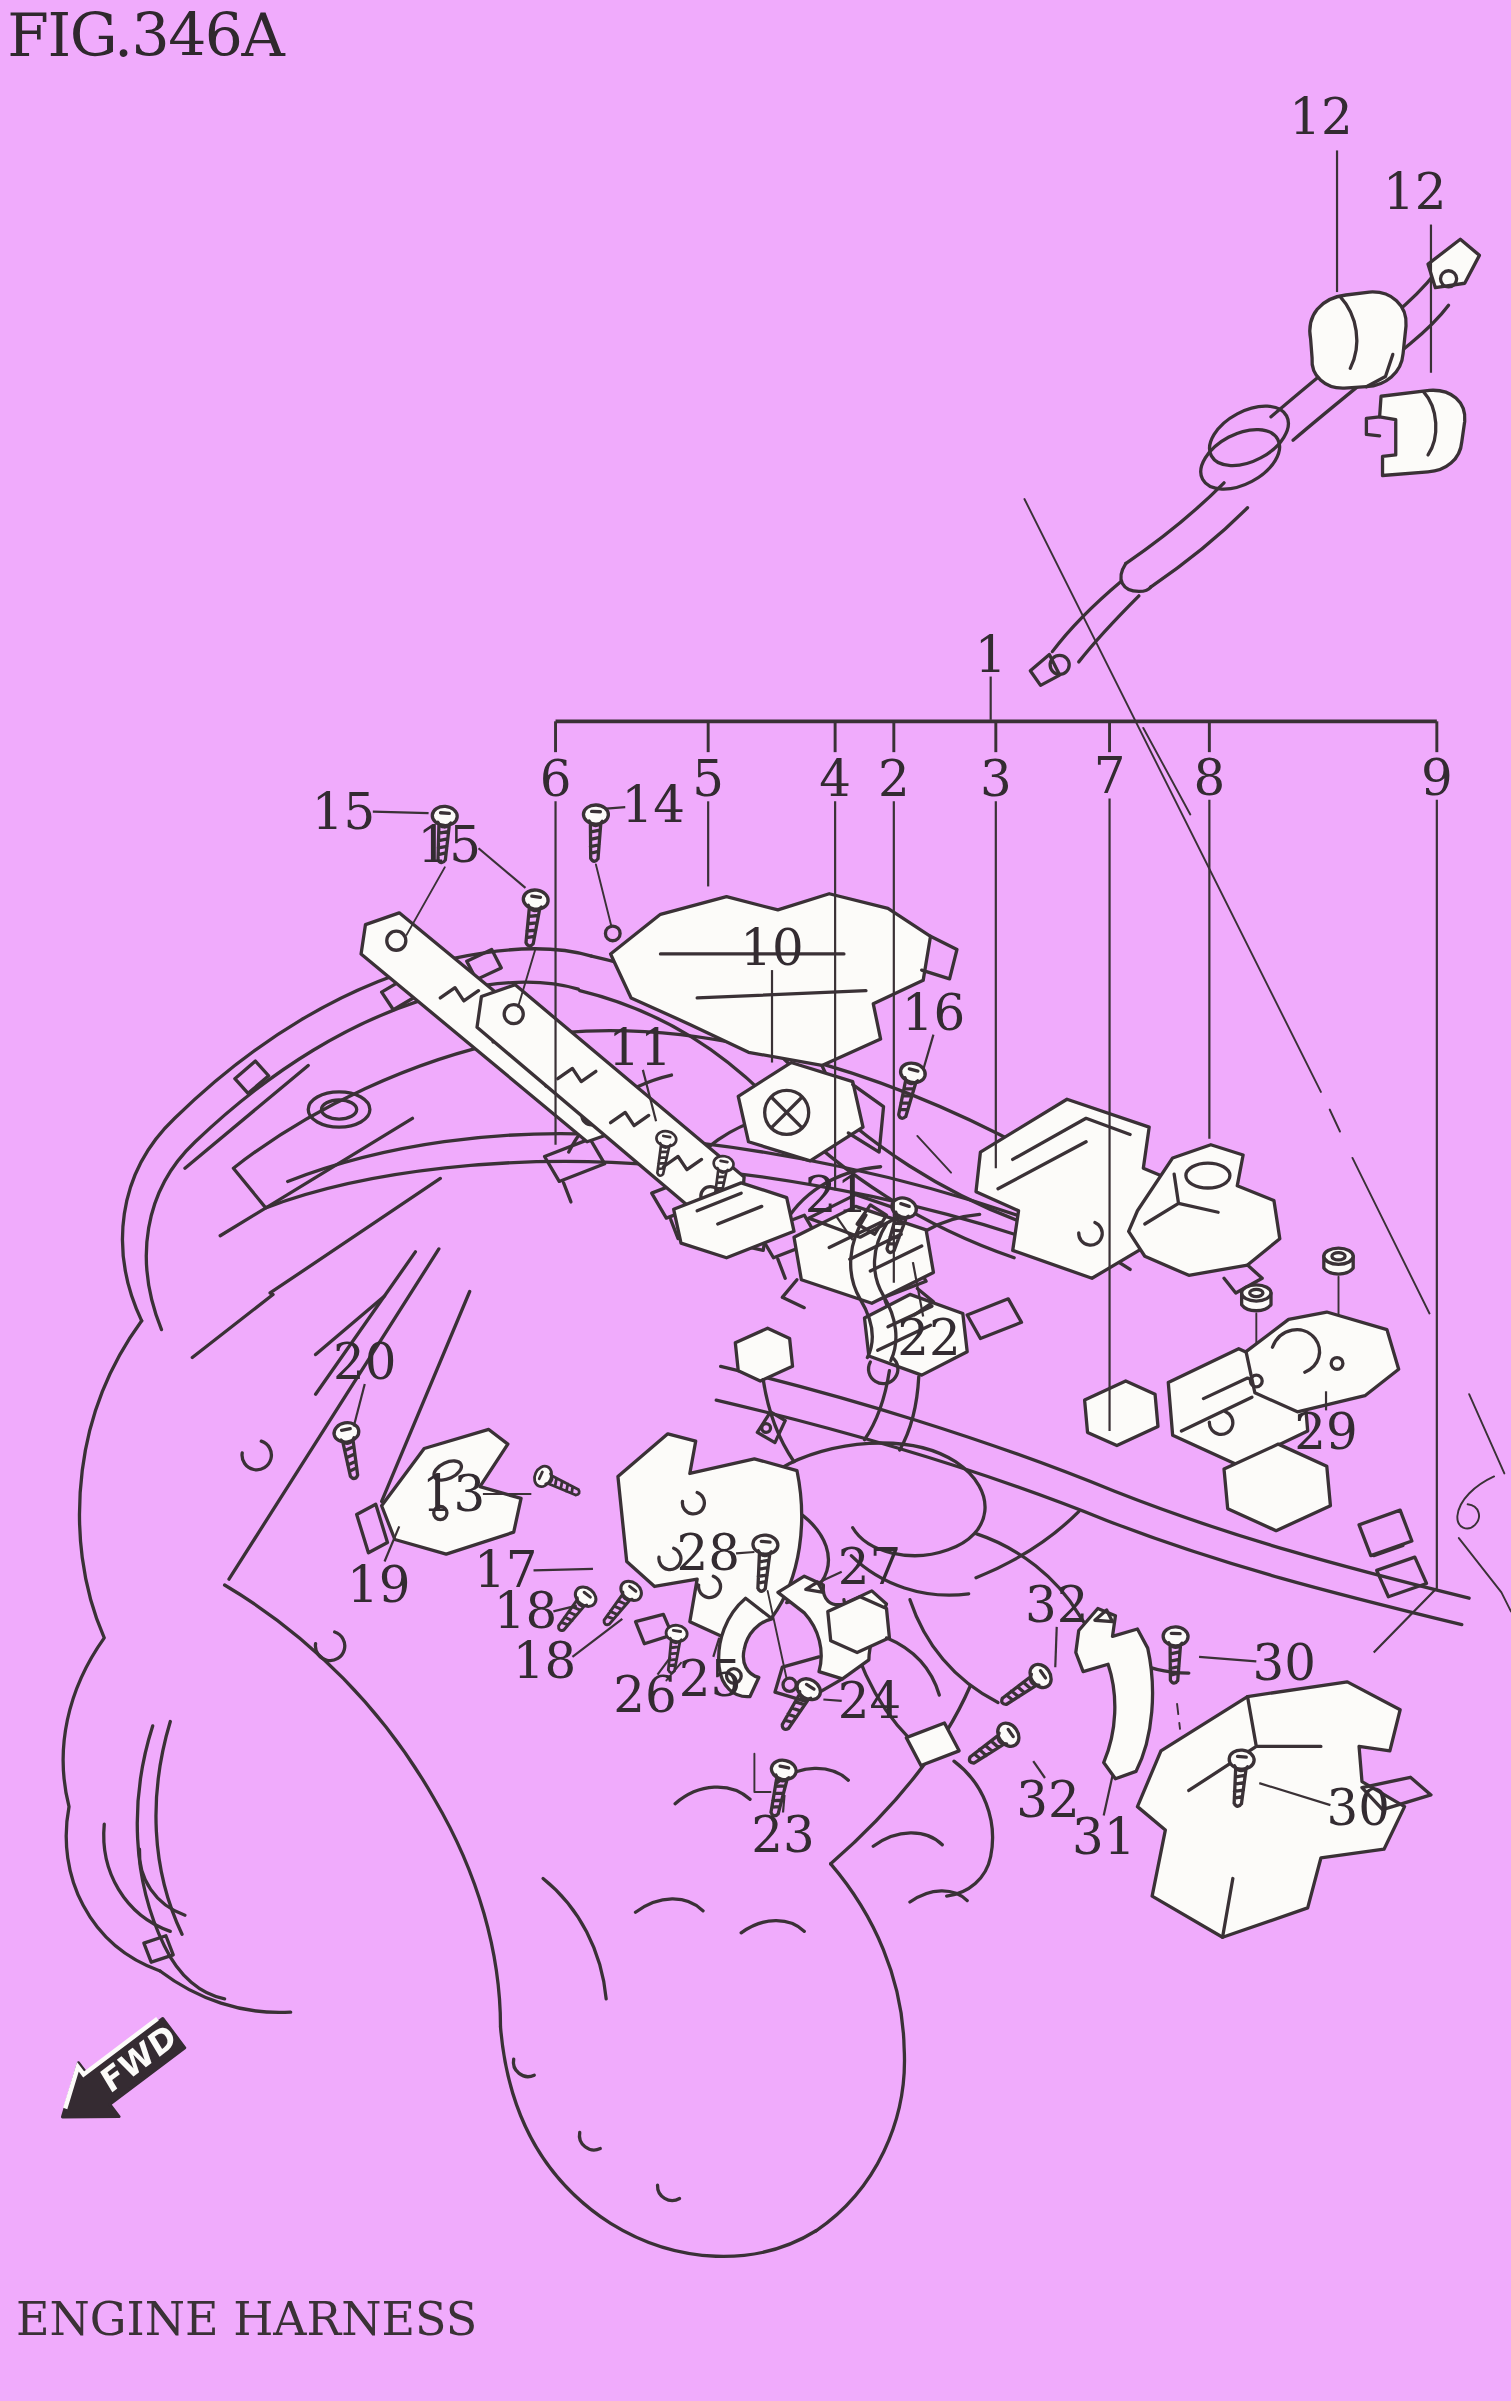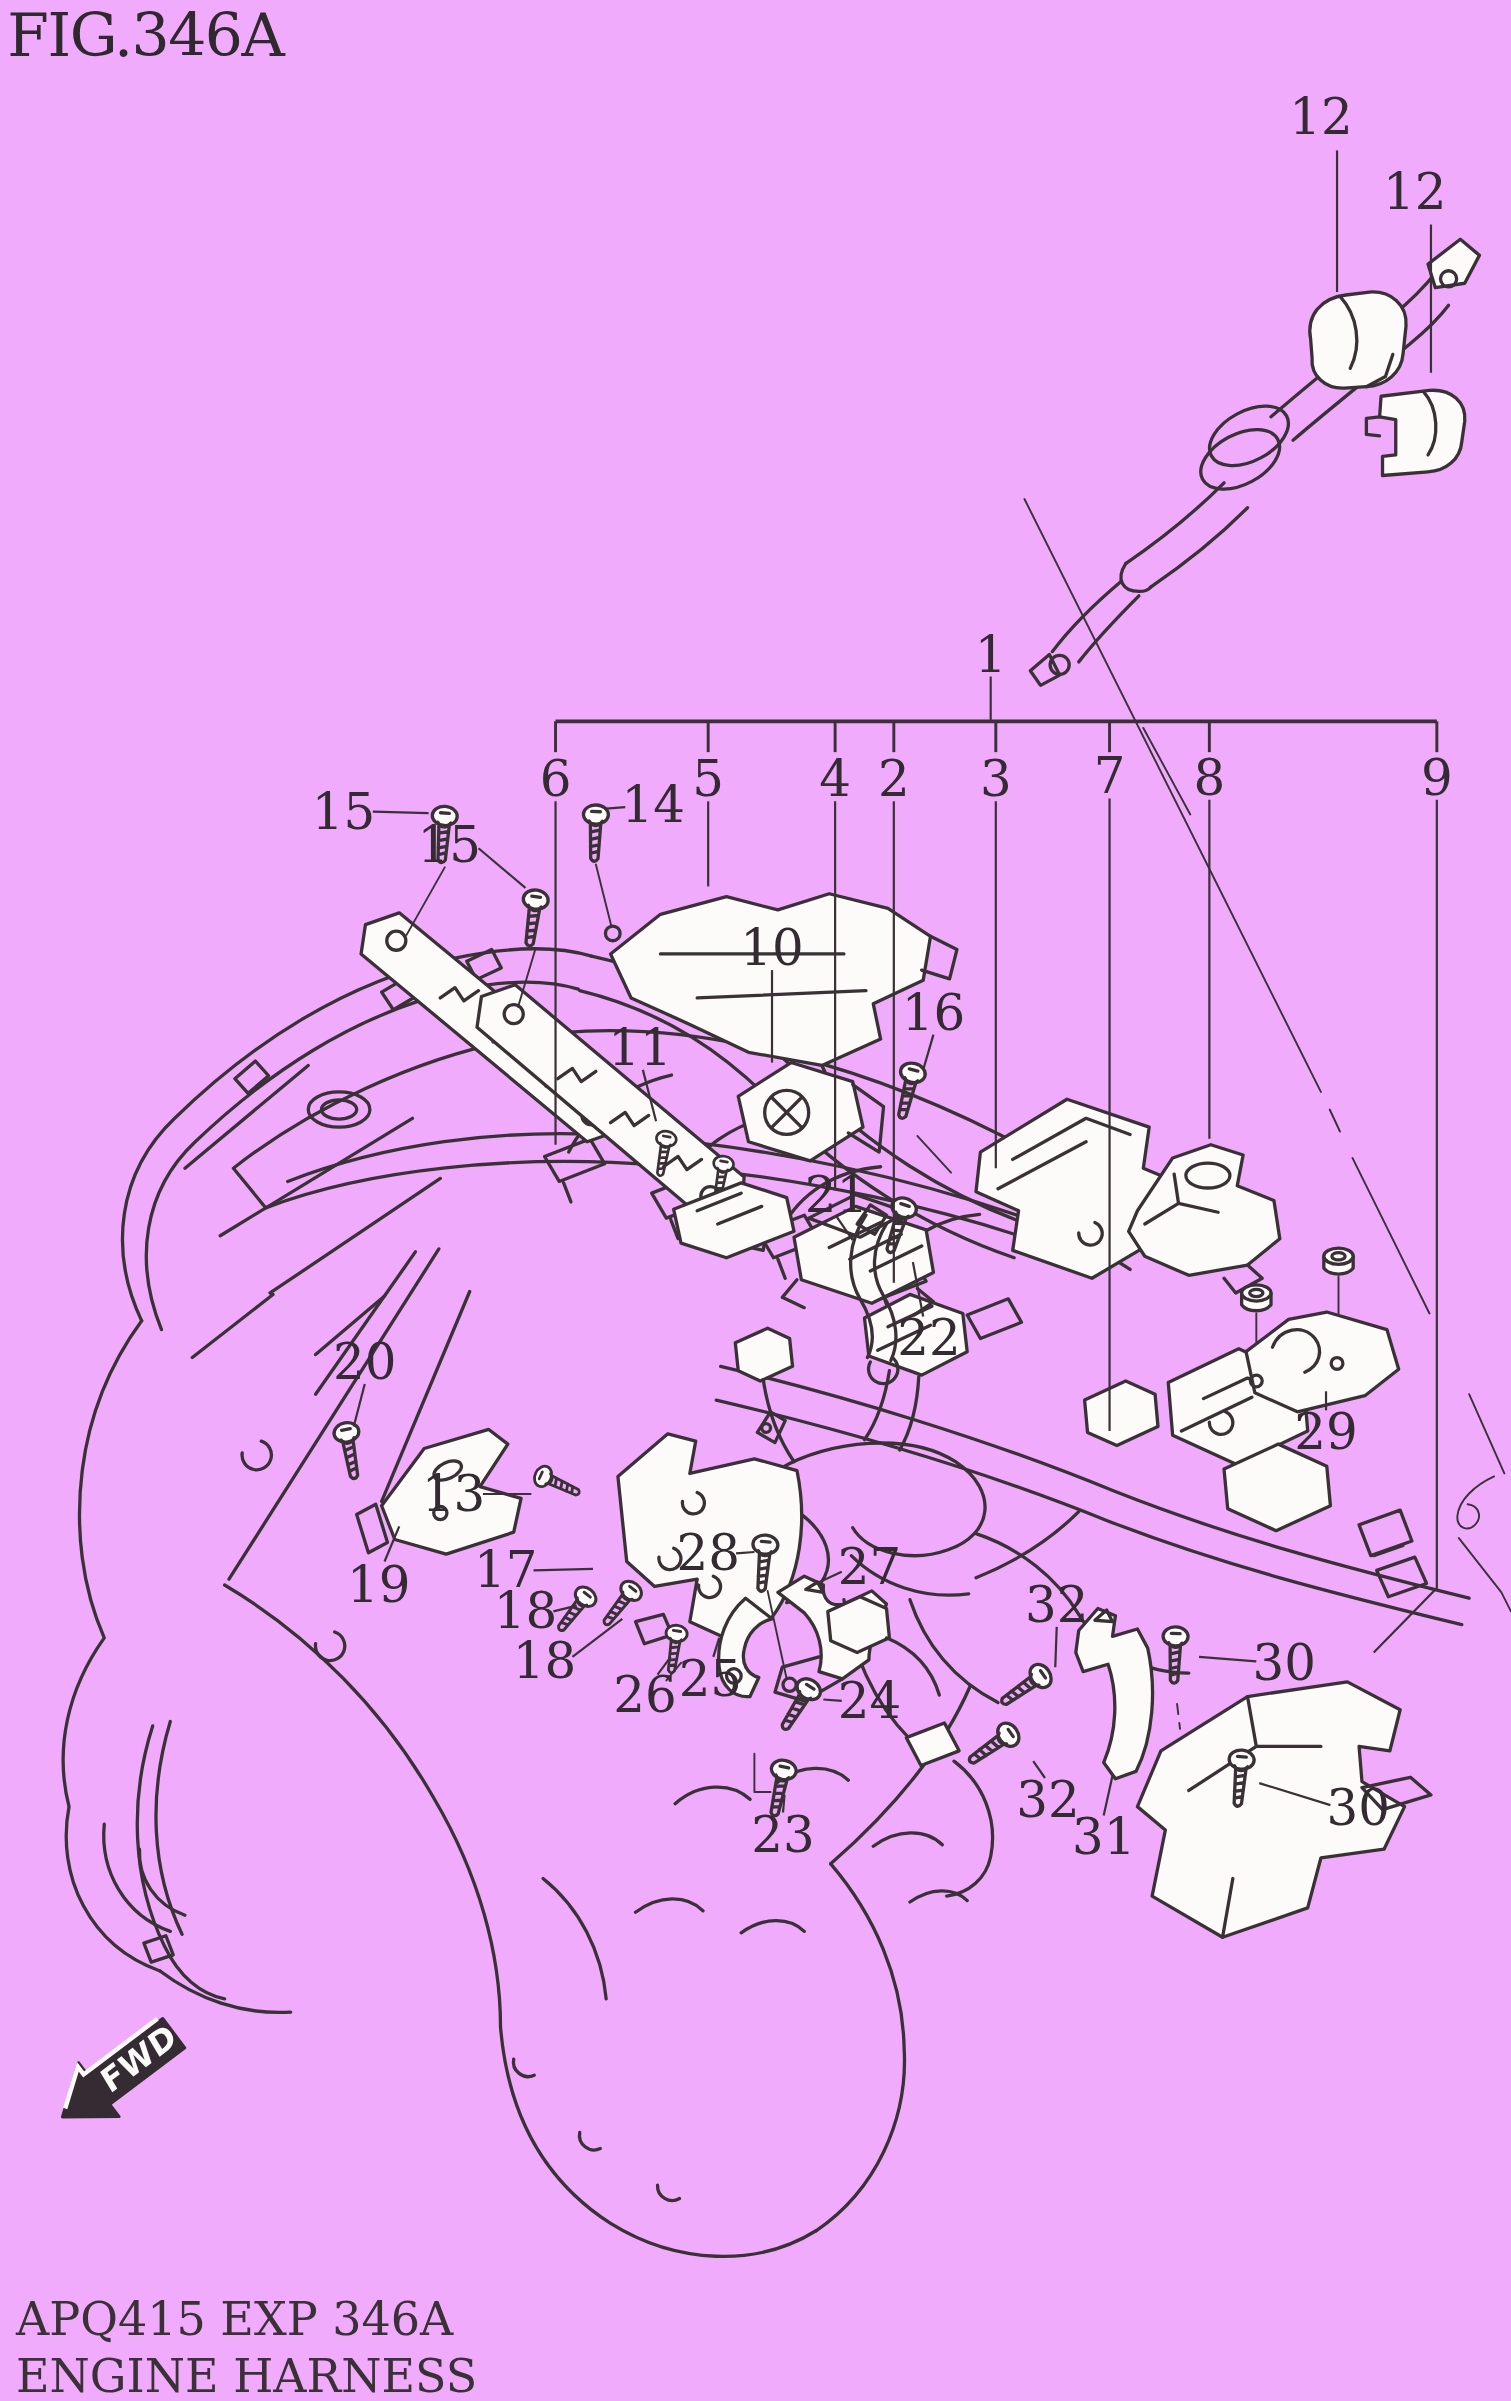--- a/index.html
+++ b/index.html
@@ -353,18 +353,17 @@
         <polyline points="1424,2423 1408,2400" class="leader"></polyline>
         <text x="1428" y="2453" class="callout-text" text-anchor="middle" dominant-baseline="central">32</text>
         <polyline points="1504,2474 1516,2420" class="leader"></polyline>
         <text x="1504" y="2504" class="callout-text" text-anchor="middle" dominant-baseline="central">31</text>
         <polyline points="1813,2460 1716,2430" class="leader"></polyline>
         <text x="1851" y="2464" class="callout-text" text-anchor="middle" dominant-baseline="central">30</text>
       </g>
   </svg>
 
   <div class="footer">
-    <div>APQ415 EXP 346A</div>
     <div>ENGINE HARNESS</div>
   </div>
 
 </div>
 
 
 </body></html>

